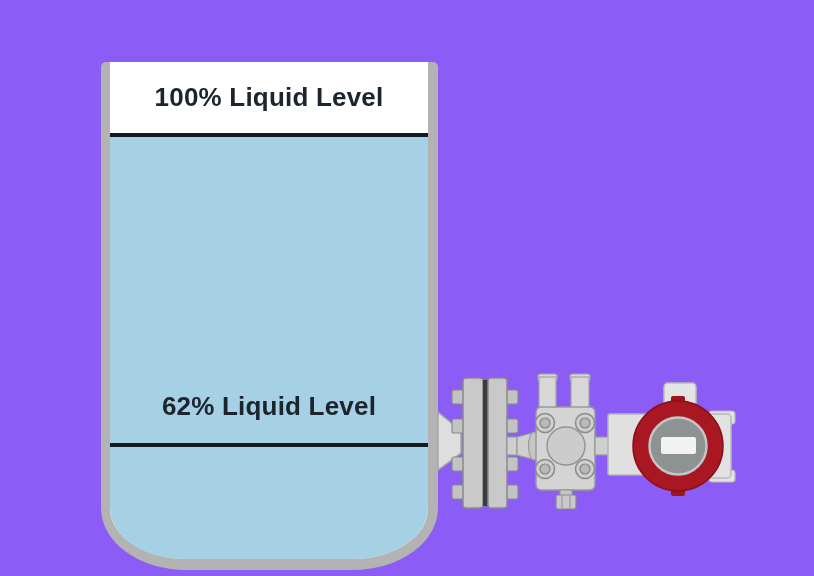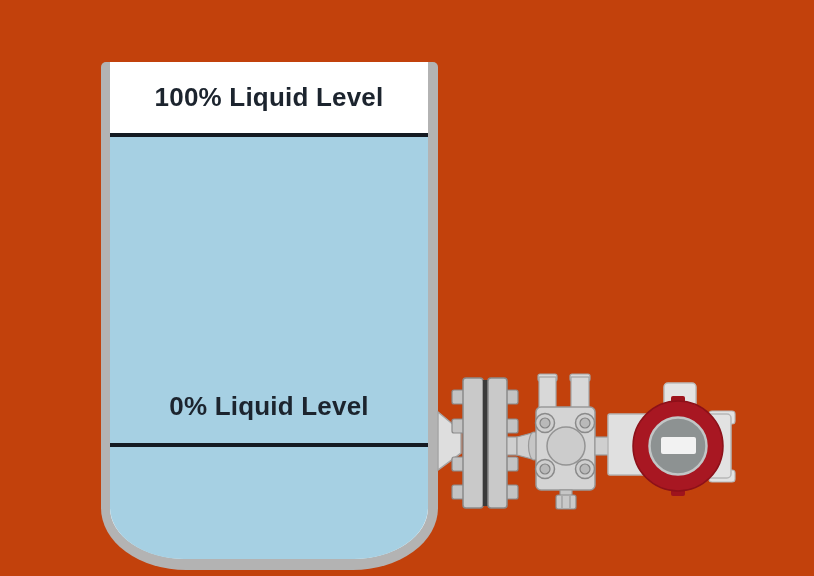--- a/index.html
+++ b/index.html
@@ -1,17 +1,17 @@
 <!DOCTYPE html>
 <html><head>
 <meta charset="utf-8">
 <style>
   html,body{margin:0;padding:0;background:#ffffff;}
   .canvas{
-    position:relative;width:814px;height:576px;background:#c2410c;overflow:hidden;
+    position:relative;width:814px;height:576px;background:#8b5cf6;overflow:hidden;
     font-family:"Liberation Sans", sans-serif;
   }
   
   .tank{
     position:absolute;left:101px;top:62px;width:337px;height:508px;
     box-sizing:border-box;background:#ffffff;
     border-left:9px solid #b3b3b3;
     border-right:10px solid #b3b3b3;
     border-bottom:11px solid #b3b3b3;
     border-top:none;
@@ -46,21 +46,21 @@
 <div class="canvas">
 
   <div class="tank">
     <div class="liquid"></div>
   </div>
 
   <div class="level-line line-100"></div>
   <div class="level-line line-0"></div>
 
   <div class="level-label label-100">100% Liquid Level</div>
-  <div class="level-label label-0">0% Liquid Level</div>
+  <div class="level-label label-0">62% Liquid Level</div>
 
   <svg class="instrument" viewBox="0 0 310 145">
 
     <g>
       <polygon points="3,42 26,61 26,83 3,100" fill="#dedede" stroke="#a6a6a6" stroke-width="1.5"></polygon>
     </g>
 
     <g>
       <g>
         <rect x="17" y="20" width="13" height="14" rx="2" fill="#c3c3c3" stroke="#8a8a8a" stroke-width="1.2"></rect>

